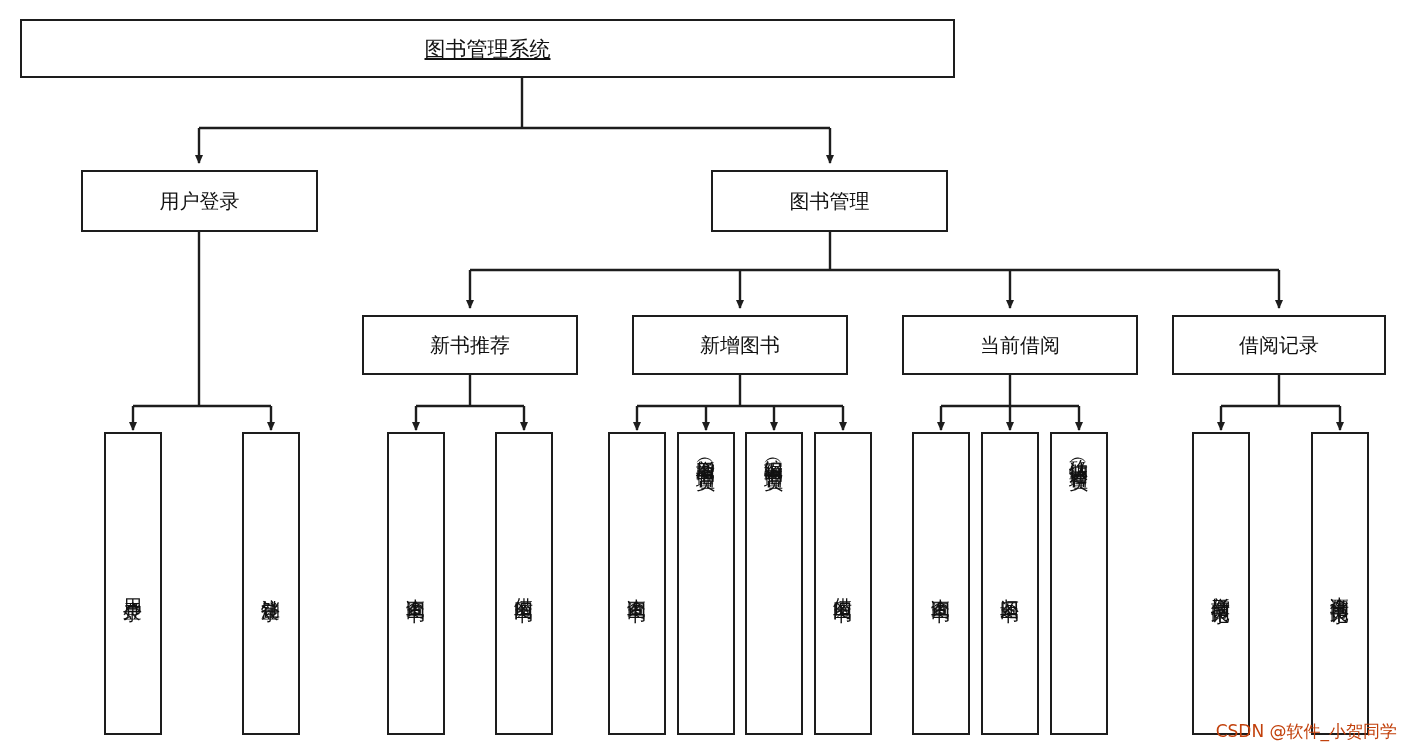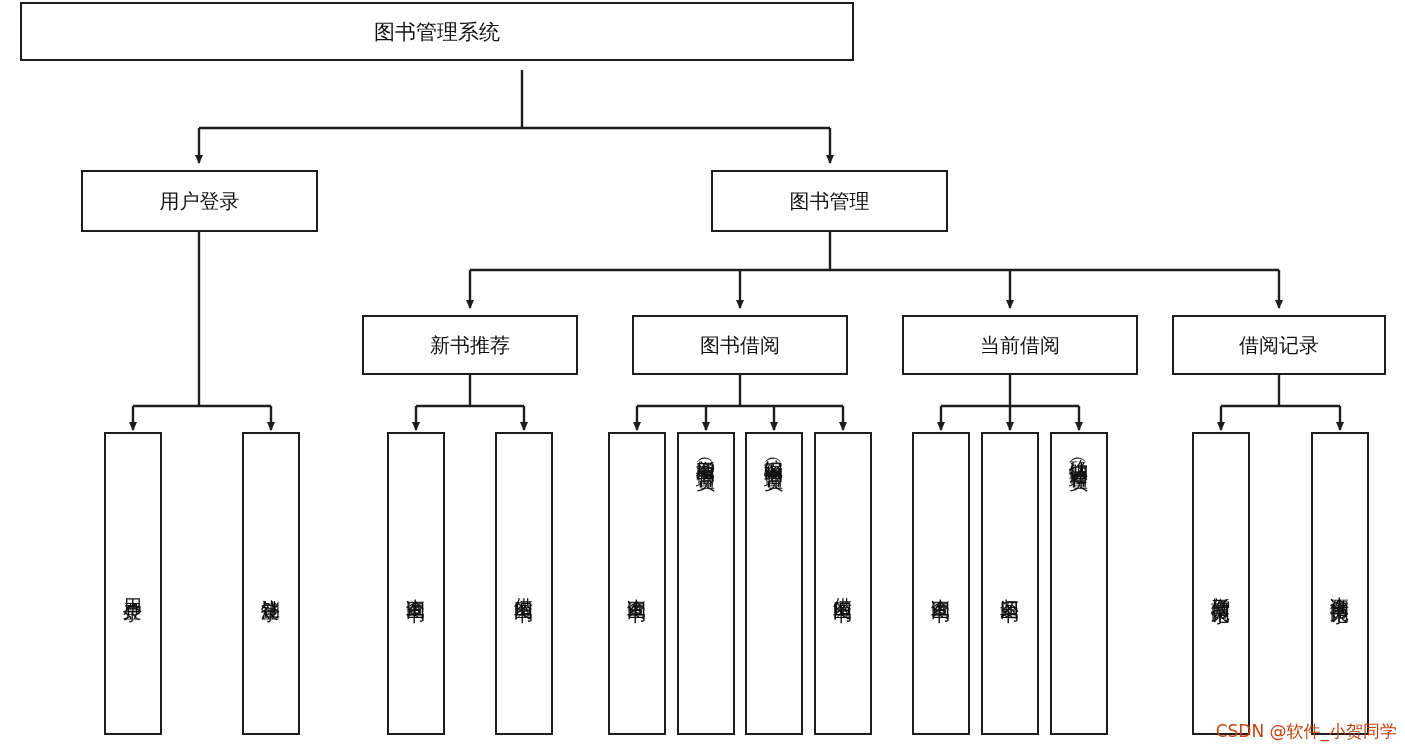--- a/index.html
+++ b/index.html
@@ -114,36 +114,36 @@
       <path d="M1010,406 L1010,430" marker-end="url(#arrow)"></path>
       <path d="M1079,406 L1079,430" marker-end="url(#arrow)"></path>
 
       <path d="M1279,375 L1279,406"></path>
       <path d="M1221,406 L1340,406"></path>
       <path d="M1221,406 L1221,430" marker-end="url(#arrow)"></path>
       <path d="M1340,406 L1340,430" marker-end="url(#arrow)"></path>
     </g>
   </svg>
 
-  <div class="node level0" style="left:20px; top:2px; width:834px; height:59px;">
+  <div class="node level0" style="left:20px; top:19px; width:935px; height:59px;text-decoration:underline;">
     <span class="hlabel">图书管理系统</span>
   </div>
 
   <div class="node level1" style="left:81px; top:170px; width:237px; height:62px;">
     <span class="hlabel">用户登录</span>
   </div>
   <div class="node level1" style="left:711px; top:170px; width:237px; height:62px;">
     <span class="hlabel">图书管理</span>
   </div>
 
   <div class="node level2" style="left:362px; top:315px; width:216px; height:60px;">
     <span class="hlabel">新书推荐</span>
   </div>
   <div class="node level2" style="left:632px; top:315px; width:216px; height:60px;">
-    <span class="hlabel">图书借阅</span>
+    <span class="hlabel">新增图书</span>
   </div>
   <div class="node level2" style="left:902px; top:315px; width:236px; height:60px;">
     <span class="hlabel">当前借阅</span>
   </div>
   <div class="node level2" style="left:1172px; top:315px; width:214px; height:60px;">
     <span class="hlabel">借阅记录</span>
   </div>
 
   <div class="node leaf" style="left:104px; top:432px; width:58px; height:303px;">
     <div class="leafwrap">

